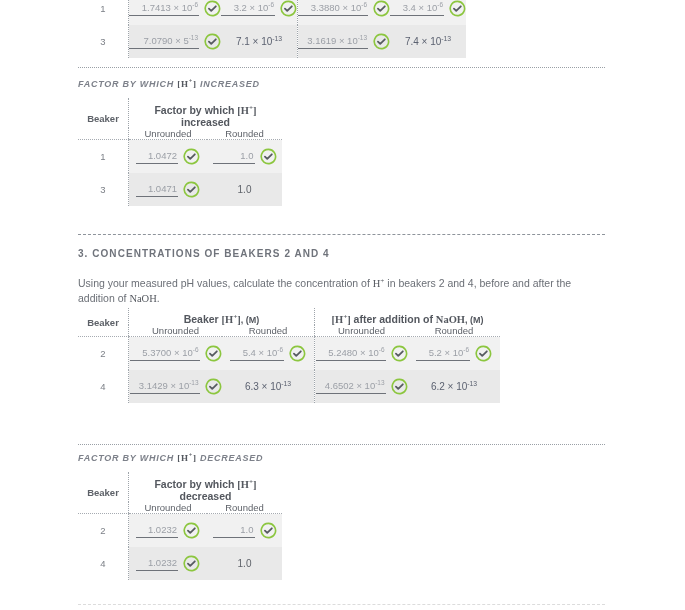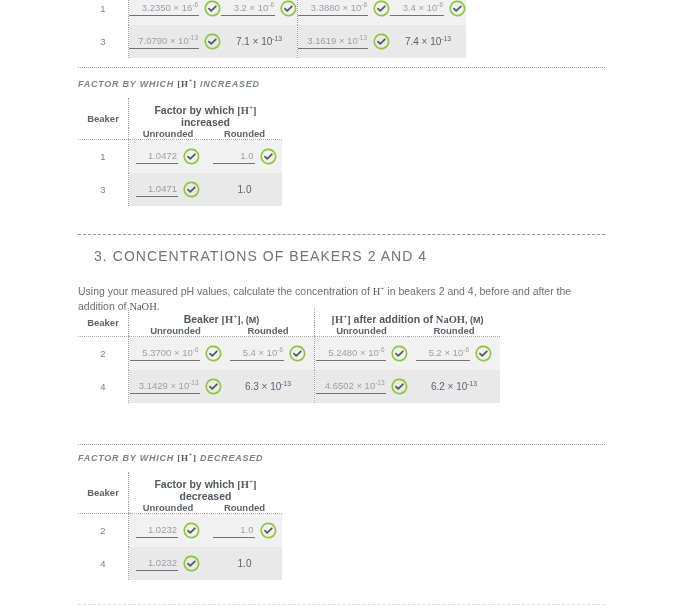--- a/index.html
+++ b/index.html
@@ -6,23 +6,22 @@
   body{
     width:685px;height:610px;overflow:hidden;background:#ffffff;
     font-family:"Liberation Sans","DejaVu Sans",sans-serif;
     color:#6b6f76;-webkit-font-smoothing:antialiased;
   }
   .page{position:relative;width:685px;height:610px;}
   .band{position:absolute;left:78px;width:527px;}
 
   
   .sec-title{
-    font-size:14px;letter-spacing:1.05px;color:#6f737b;font-weight:400;
+    font-size:10px;letter-spacing:1.05px;color:#6f737b;font-weight:700;
     text-transform:uppercase;
-    margin-left:16px;
   }
   .sub-title{
     font-size:9px;letter-spacing:.75px;color:#7d818a;font-style:italic;
     font-weight:600;text-transform:uppercase;
   }
   .para{font-size:10.5px;color:#6b6f76;line-height:14px;}
   .mj{font-family:"Liberation Serif","DejaVu Serif",serif;color:#54585f;font-style:normal;}
   sup{font-size:.68em;vertical-align:super;line-height:0;}
 
   
@@ -46,21 +45,21 @@
   .th-beaker{
     font-size:9.5px;font-weight:700;color:#5d6168;text-align:center;
     width:50px;
   }
   .grp-head{
     font-size:10.5px;font-weight:700;color:#53575e;text-align:center;
     padding-bottom:9px;
     margin-top:36px;
   }
   .sub-head{
-    font-size:9.5px;font-weight:700;color:#5d6168;text-align:center;
+    font-size:9.5px;font-weight:400;color:#5d6168;text-align:center;
     padding-bottom:7px;
   }
   .vdiv{border-left:1px dotted #9ea4aa;}
   .hdiv-cell{border-bottom:1px dotted #a6abb1;}
 
   .beaker-cell{
     font-size:9.5px;color:#7b7f86;text-align:center;width:50px;
   }
   .cell{position:relative;height:33px;}
   .cell-a{background:#f1f1f1;}
@@ -91,21 +90,21 @@
 <body>
 
 <div class="page">
 
   <table class="tbl" style="top:-8px;">
     <tbody>
         <tr>
       <td class="beaker-cell">1</td>
       <td class="cell cell-a vdiv">
         <div class="valwrap">
-          <span class="inp w-long"><span>3.2350 × 16</span><sup>-6</sup></span>
+          <span class="inp w-long"><span>1.7413 × 10</span><sup>-6</sup></span>
           <span class="chk">
             <svg viewBox="0 0 20 20">
                   <path d="M10 1.6a8.4 8.4 0 1 1-5.4 14.9A8.4 8.4 0 0 1 10 1.6" fill="none" stroke="#8cc63f" stroke-width="1.9" stroke-linecap="round"></path>
                   <path d="M5.8 10.1l2.7 2.7 5.4-5.4" fill="none" stroke="#575b61" stroke-width="2.1" stroke-linecap="round" stroke-linejoin="round"></path>
                 </svg>
           </span>
         </div>
       </td>
       <td class="cell cell-a">
         <div class="valwrap">
@@ -138,21 +137,21 @@
                   <path d="M5.8 10.1l2.7 2.7 5.4-5.4" fill="none" stroke="#575b61" stroke-width="2.1" stroke-linecap="round" stroke-linejoin="round"></path>
                 </svg>
           </span>
         </div>
       </td>
     </tr>
     <tr>
       <td class="beaker-cell">3</td>
       <td class="cell cell-b vdiv">
         <div class="valwrap">
-          <span class="inp w-long"><span>7.0790 × 10</span><sup>-13</sup></span>
+          <span class="inp w-long"><span>7.0790 × 5</span><sup>-13</sup></span>
           <span class="chk">
             <svg viewBox="0 0 20 20">
                   <path d="M10 1.6a8.4 8.4 0 1 1-5.4 14.9A8.4 8.4 0 0 1 10 1.6" fill="none" stroke="#8cc63f" stroke-width="1.9" stroke-linecap="round"></path>
                   <path d="M5.8 10.1l2.7 2.7 5.4-5.4" fill="none" stroke="#575b61" stroke-width="2.1" stroke-linecap="round" stroke-linejoin="round"></path>
                 </svg>
           </span>
         </div>
       </td>
       <td class="cell cell-b">
         <span class="plain navy"><span>7.1 × 10</span><sup>-13</sup></span>
@@ -234,21 +233,21 @@
       <td class="cell cell-b">
         <span class="plain">1.0</span>
       </td>
     </tr>
   </tbody>
     </table>
 
   <div class="hr-dashed" style="top:234px;"></div>
 
   <div class="band sec-title" style="top:248px;">3. Concentrations of beakers 2 and 4</div>
-  <div class="band para" style="top:284px;">
+  <div class="band para" style="top:276px;">
     <span>Using your measured pH values, calculate the concentration of </span><span class="mj"><span>H</span><sup>+</sup></span><span> in beakers 2 and 4, before and after the addition of </span><span class="mj">NaOH</span><span>.</span>
   </div>
 
   <table class="tbl" style="top:308px;">
     <tbody>
         <tr>
       <td rowspan="2" class="th-beaker hdiv-cell">Beaker</td>
       <td colspan="2" class="grp-head vdiv" style="padding-top:5px;">
         <span>Beaker </span><span class="mj"><span>[H</span><sup>+</sup><span>]</span></span><span style="font-size:9px;">, (M)</span>
       </td>

